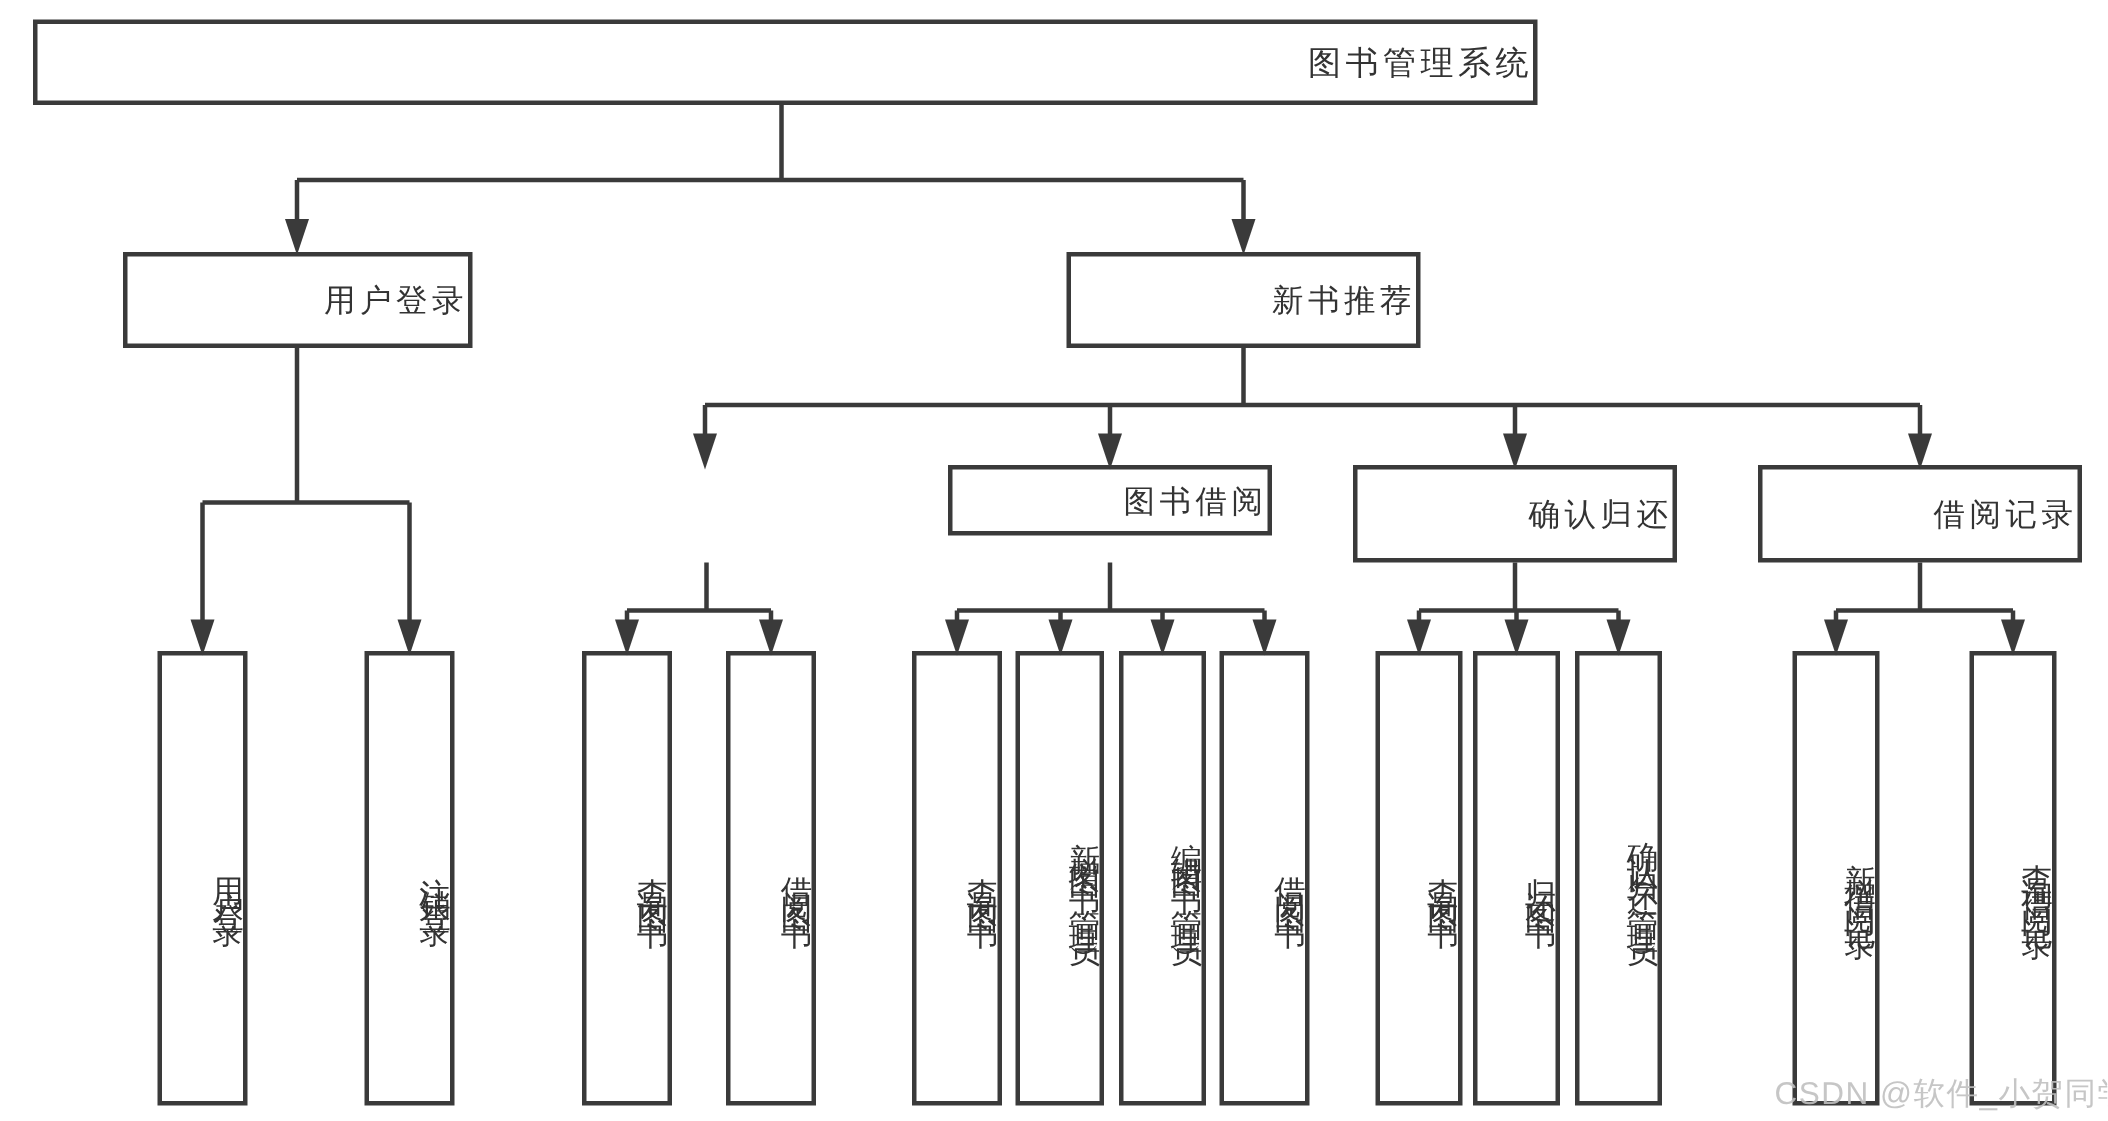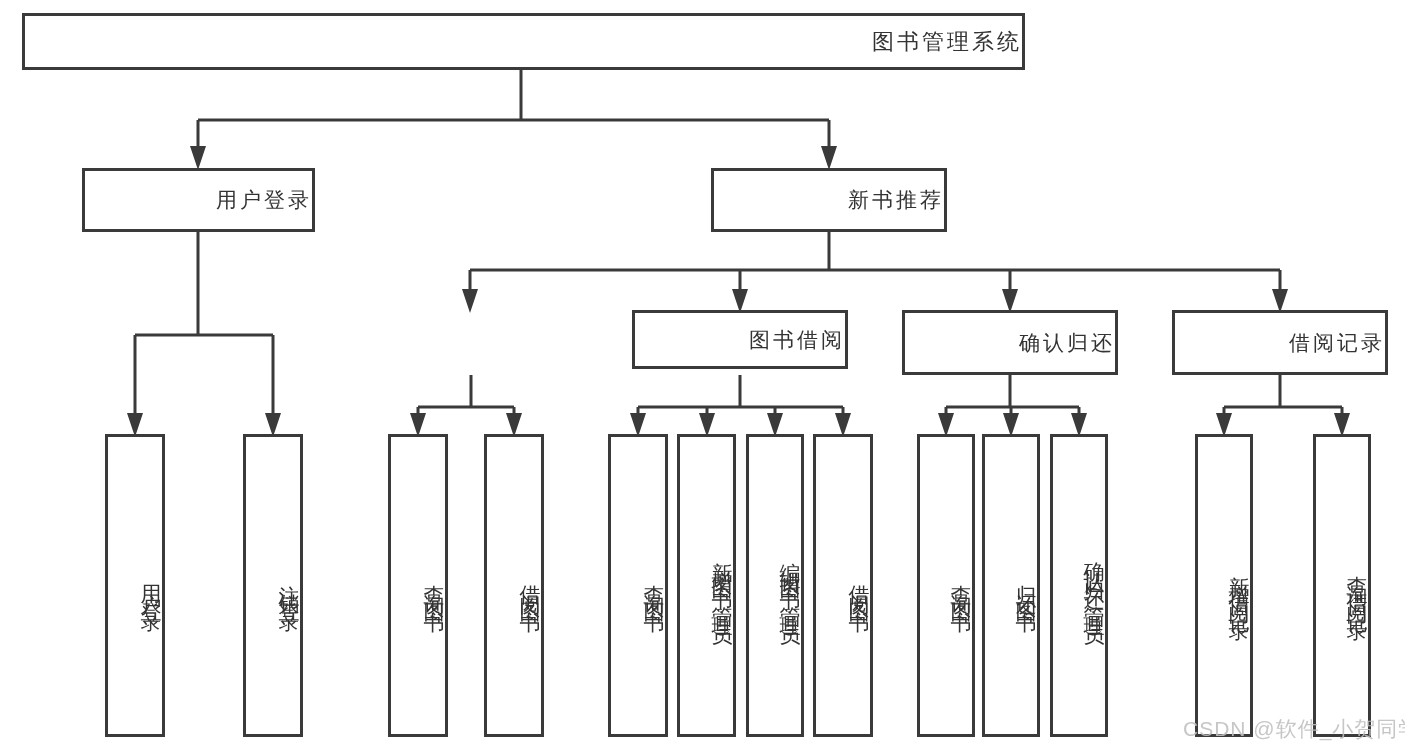--- a/index.html
+++ b/index.html
@@ -53,21 +53,21 @@
     color: rgba(192,192,192,0.9);
     z-index: 4;
     white-space: nowrap;
   }
 
   
   .b-root   { left:22px;   top:13px;  width:1003px; height:57px; }
   .b-ulogin { left:82px;   top:168px; width:233px;  height:64px; }
   .b-bmgmt  { left:711px;  top:168px; width:236px;  height:64px; }
   .b-l3-0   { left:363px;  top:310px; width:216px;  height:65px; }
-  .b-l3-1   { left:632px;  top:310px; width:216px;  height:59px; }
+  .b-l3-1   { left:632px;  top:310px; width:216px;  height:47px; }
   .b-l3-2   { left:902px;  top:310px; width:216px;  height:65px; }
   .b-l3-3   { left:1172px; top:310px; width:216px;  height:65px; }
   .leaf     { top:434px; height:303px; }
   .lf-0  { left:105px;  width:60px; }
   .lf-1  { left:243px;  width:60px; }
   .lf-2  { left:388px;  width:60px; }
   .lf-3  { left:484px;  width:60px; }
   .lf-4  { left:608px;  width:60px; }
   .lf-5  { left:677px;  width:59px; }
   .lf-6  { left:746px;  width:58px; }

